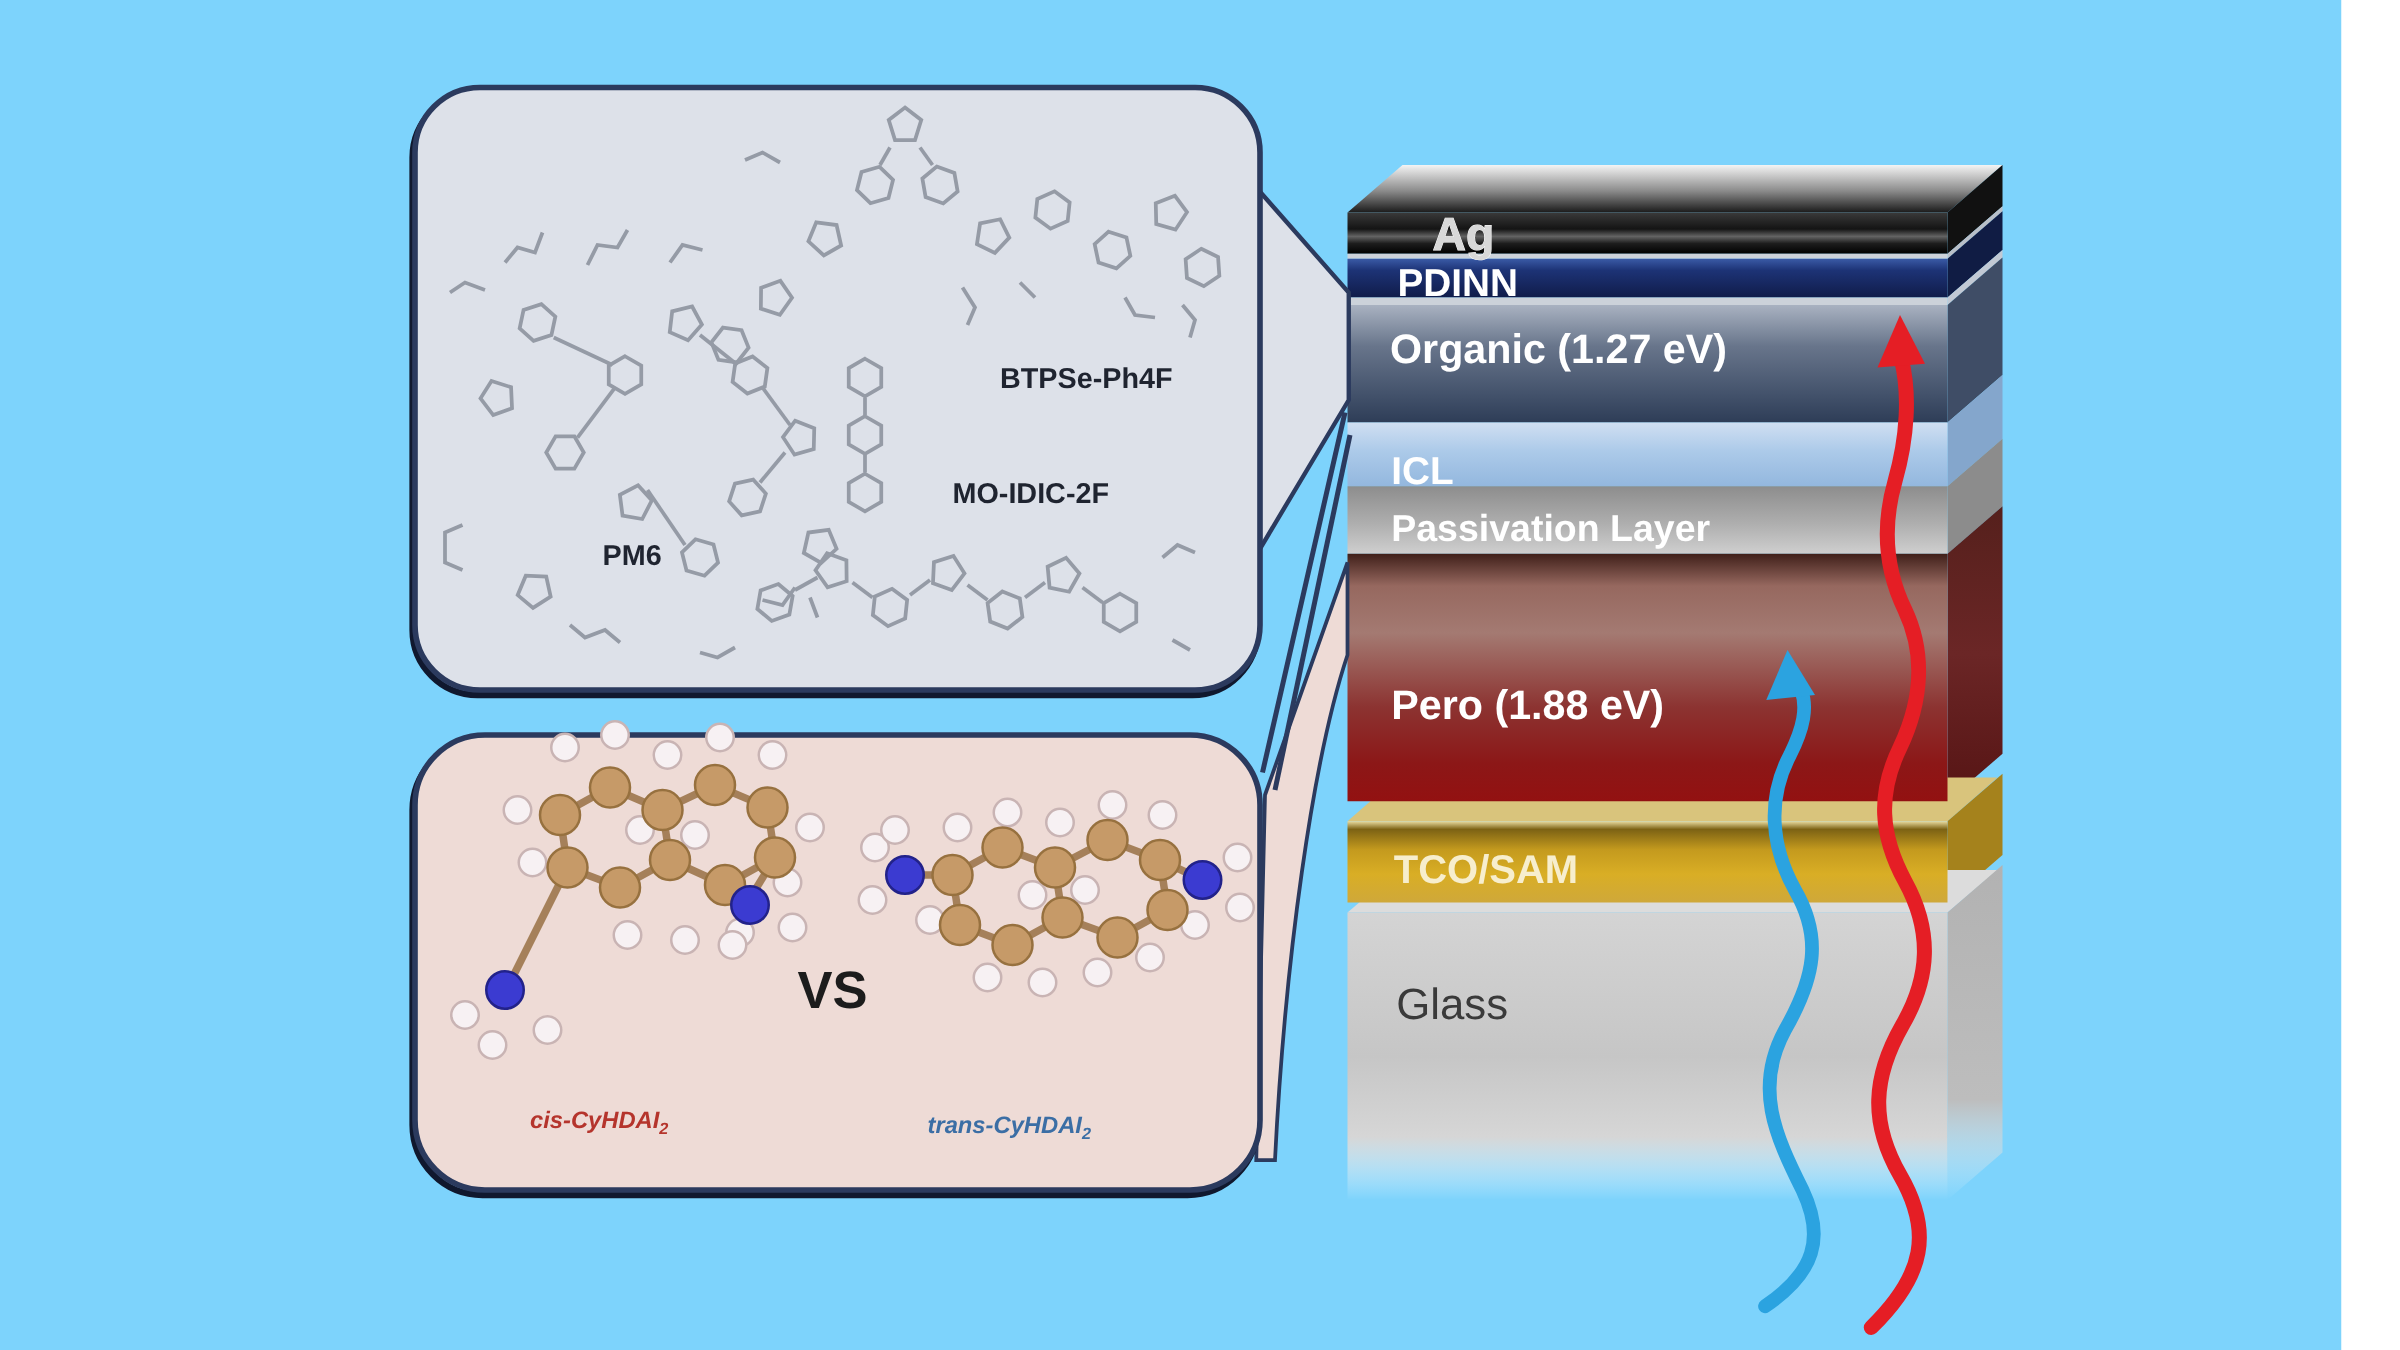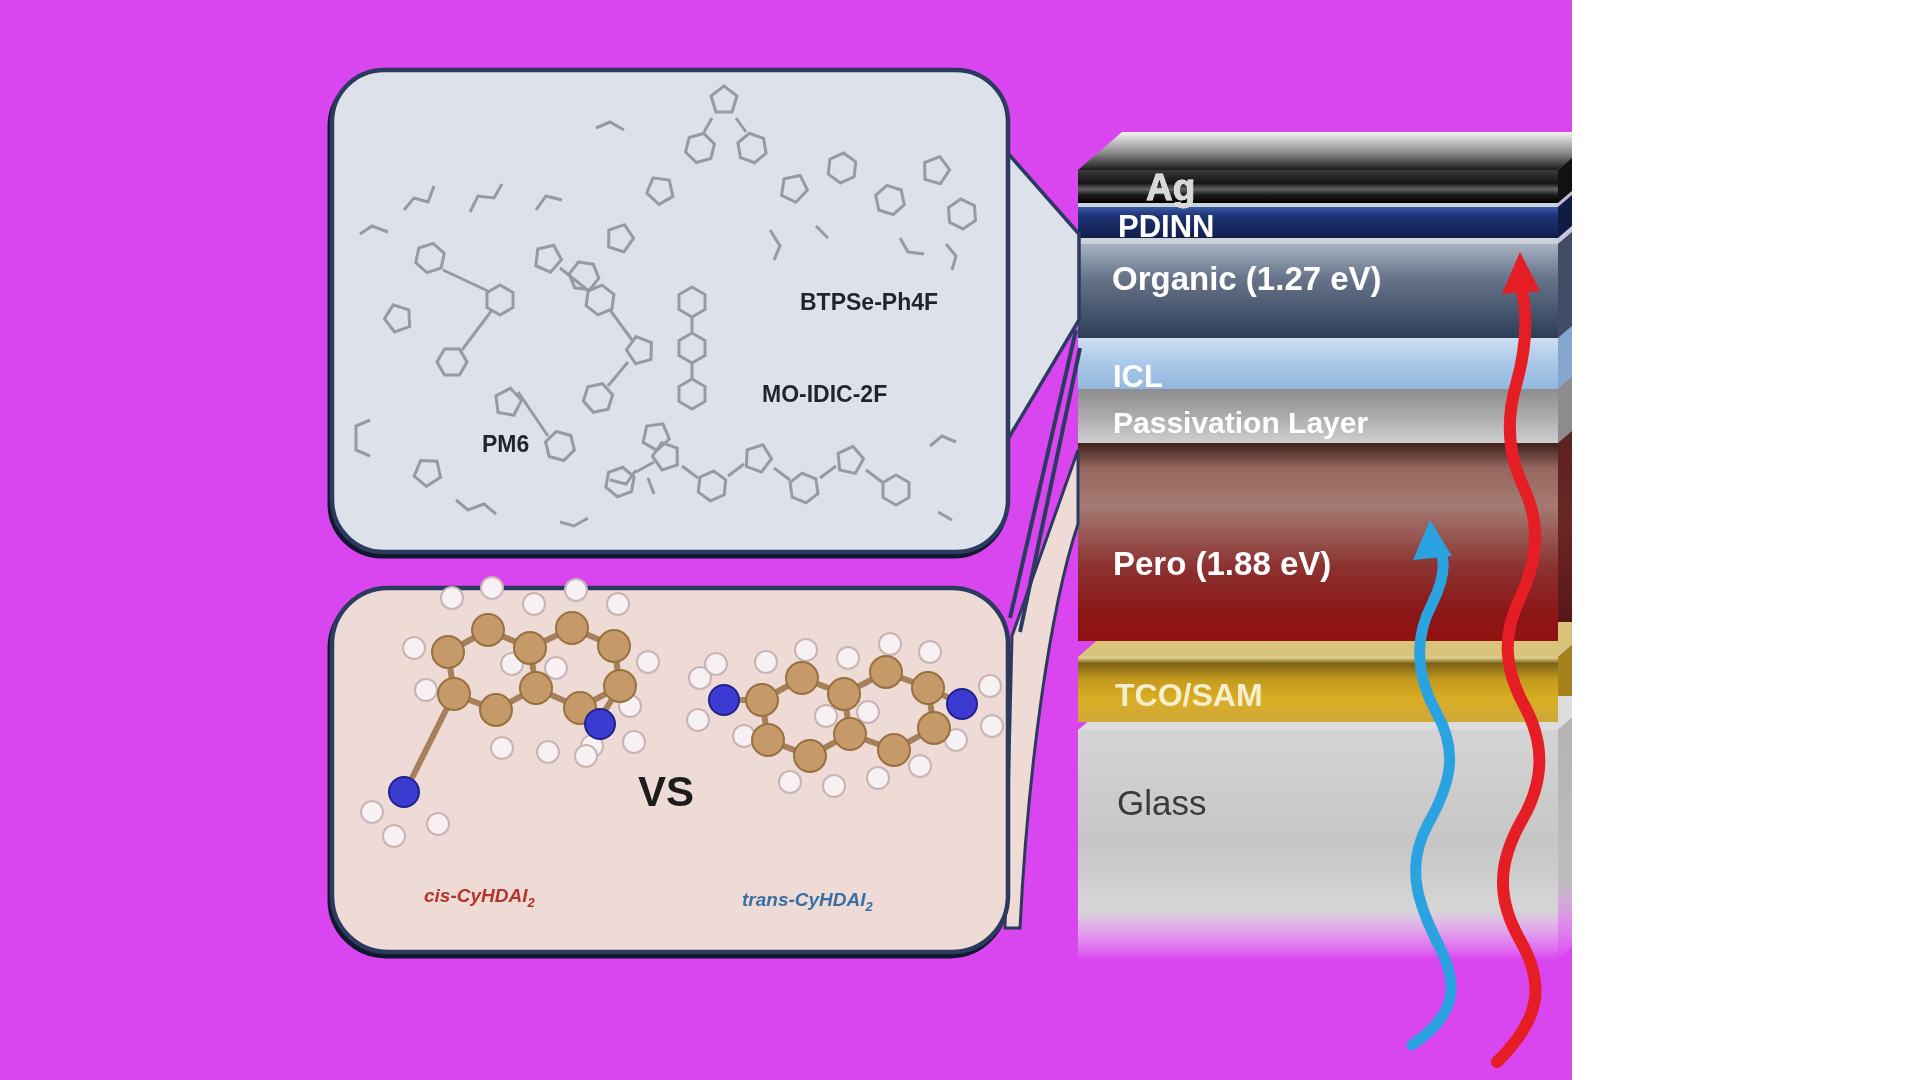--- a/index.html
+++ b/index.html
@@ -1,16 +1,16 @@
 <!DOCTYPE html>
 <html><head>
 <meta charset="utf-8">
 <style>
   html,body{margin:0;padding:0;background:#ffffff;}
-  #canvas{position:relative;width:1572px;height:1080px;background:#d946ef;overflow:hidden;
+  #canvas{position:relative;width:1873px;height:1080px;background:#7dd3fc;overflow:hidden;
           font-family:"Liberation Sans", sans-serif;}
   svg text{font-family:"Liberation Sans", sans-serif;}
   .layer-label{fill:#ffffff;font-weight:bold;}
 </style>
 </head>
 <body>
 
 <div id="canvas">
 <svg width="1920" height="1080" viewBox="0 0 1920 1080">
   <defs>

